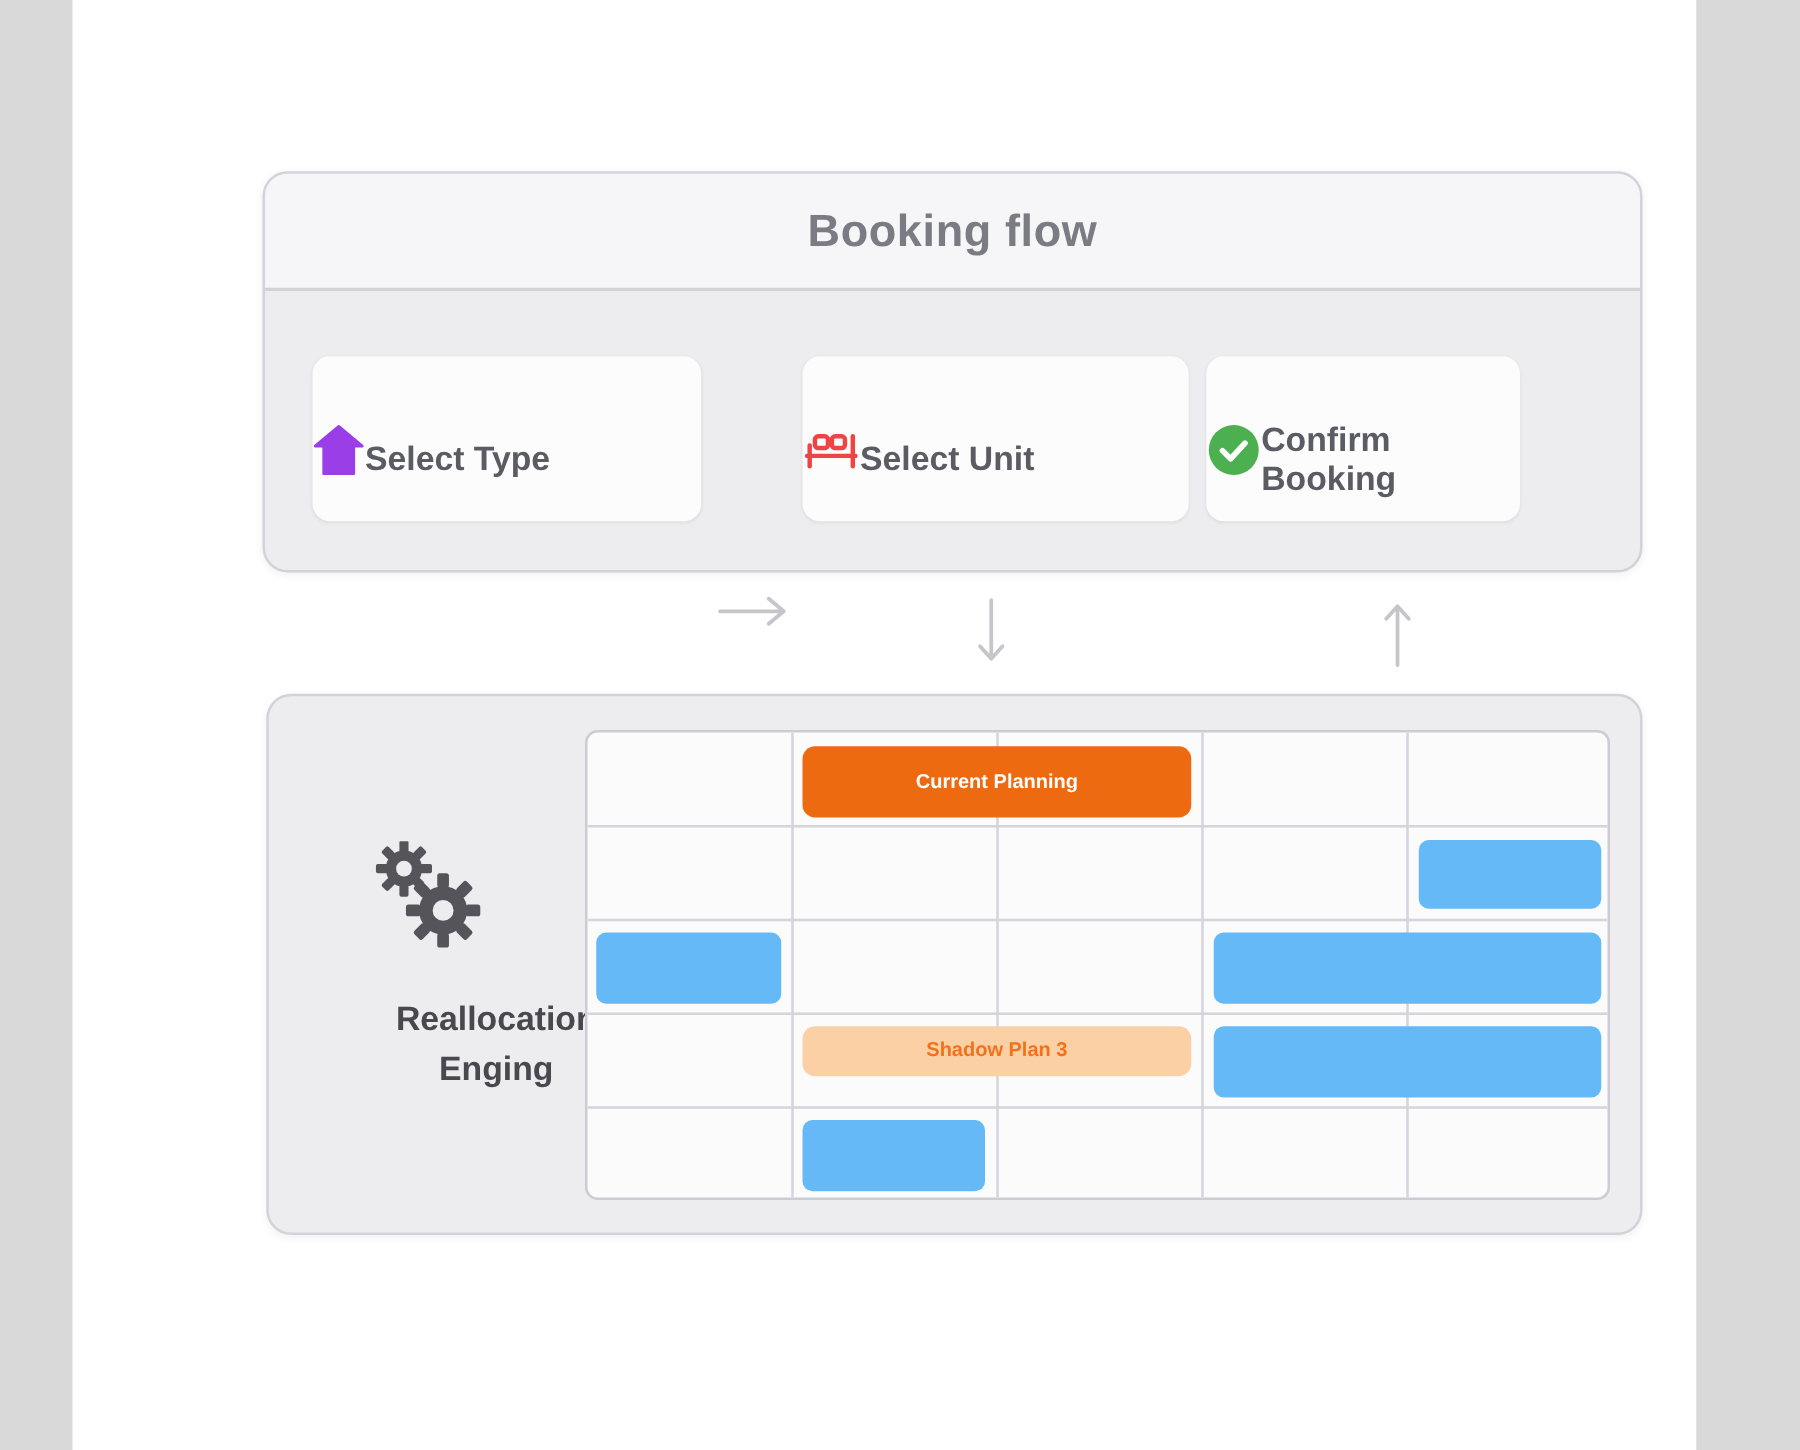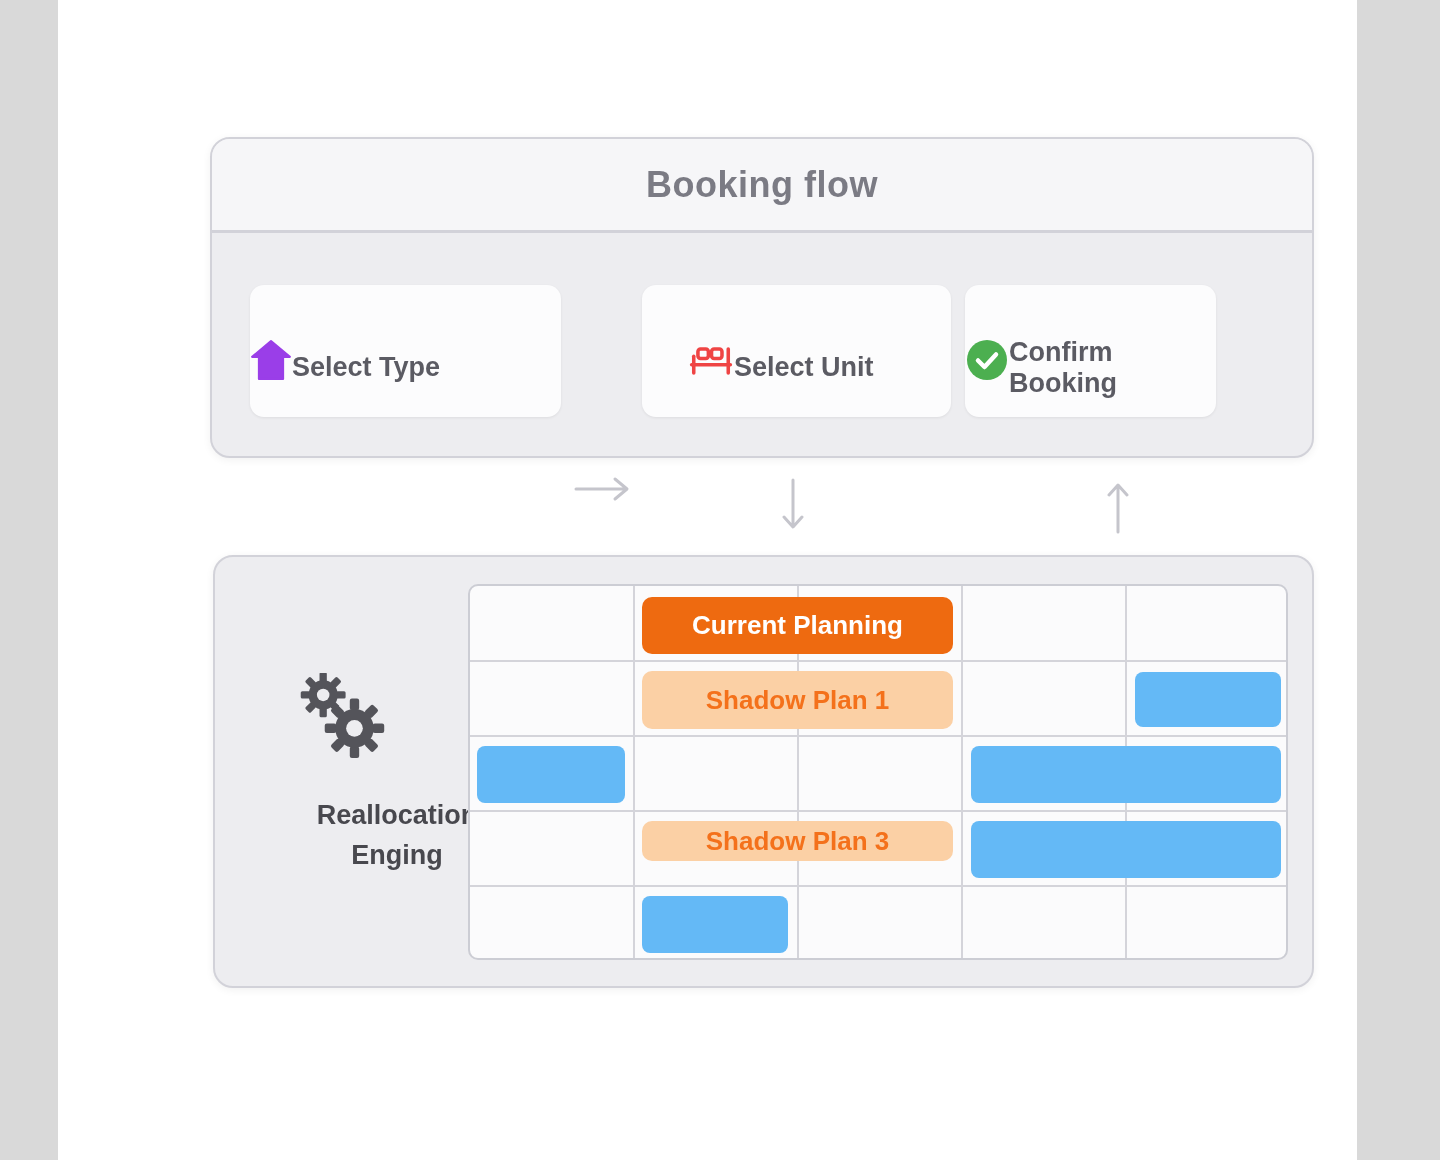--- a/index.html
+++ b/index.html
@@ -55,21 +55,21 @@
   
   .grid{
     position:absolute;left:253px;top:27px;width:820px;height:376px;
     background:#fbfbfc;border:2px solid #cccdd4;border-radius:10px;
     box-sizing:border-box;overflow:hidden;
   }
   .vline{position:absolute;top:0;width:2px;height:100%;background:#d4d4da;}
   .hline{position:absolute;left:0;height:2px;width:100%;background:#d4d4da;}
   .bar{
     position:absolute;display:flex;align-items:center;justify-content:center;
-    font-size:26px;font-weight:bold;box-sizing:border-box;
+    font-size:16px;font-weight:bold;box-sizing:border-box;
   }
   .bar.current{background:#ee6a10;color:#ffffff;border-radius:10px;}
   .bar.shadow{background:#fbd0a5;color:#f4711b;border-radius:10px;}
   .bar.booking{background:#64b9f6;border-radius:8px;}
 </style>
 </head>
 <body>
 
 <div class="canvas">
 
@@ -86,21 +86,21 @@
       </span>
       <span class="step-label">Select Type</span>
     </div>
 
     <span class="h-arrow">
       <svg width="66" height="30" viewBox="0 0 66 30" fill="none">
         <path d="M6 15 H56 M45 5 L57 15 L45 25" stroke="#c5c5cc" stroke-width="3" stroke-linecap="round" stroke-linejoin="round"></path>
       </svg>
     </span>
 
-    <div class="step-card" style="left:430px;width:309px;padding-left:46px;">
+    <div class="step-card" style="left:430px;width:309px;">
       <span class="icon-box">
         <svg width="46" height="34" viewBox="0 0 44 32" fill="none" stroke="#ef4444" stroke-width="3.4" stroke-linecap="round" stroke-linejoin="round">
           <path d="M3.5 20.5 h37"></path>
           <path d="M5.5 20.5 v8"></path>
           <path d="M38.5 20.5 v8"></path>
           <path d="M5.5 20.5 v-8"></path>
           <path d="M38.5 20.5 v-15"></path>
           <rect x="9.5" y="5.5" width="10" height="9" rx="2.5"></rect>
           <rect x="22.5" y="5.5" width="10" height="9" rx="2.5"></rect>
         </svg>
@@ -172,21 +172,20 @@
       <div class="vline" style="left:327px;"></div>
       <div class="vline" style="left:491px;"></div>
       <div class="vline" style="left:655px;"></div>
       <div class="hline" style="top:74px;"></div>
       <div class="hline" style="top:149px;"></div>
       <div class="hline" style="top:224px;"></div>
       <div class="hline" style="top:299px;"></div>
 
       <div class="bar current" style="left:172px;top:11px;width:311px;height:57px;">Current Planning</div>
 
-      <div class="bar shadow" style="left:172px;top:85px;width:311px;height:58px;">Shadow Plan 1</div>
       <div class="bar booking" style="left:665px;top:86px;width:146px;height:55px;"></div>
 
       <div class="bar booking" style="left:7px;top:160px;width:148px;height:57px;"></div>
       <div class="bar booking" style="left:501px;top:160px;width:310px;height:57px;"></div>
 
       <div class="bar shadow" style="left:172px;top:235px;width:311px;height:40px;">Shadow Plan 3</div>
       <div class="bar booking" style="left:501px;top:235px;width:310px;height:57px;"></div>
 
       <div class="bar booking" style="left:172px;top:310px;width:146px;height:57px;"></div>
     </div>

